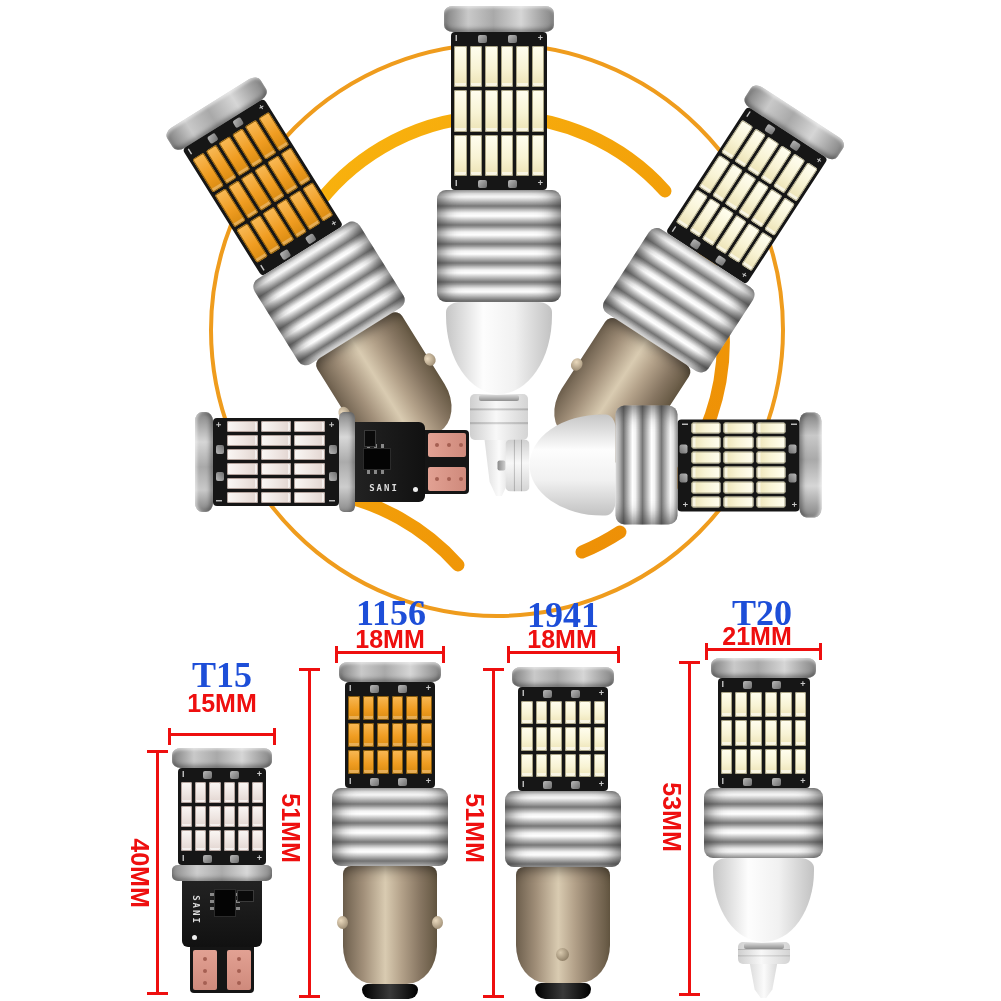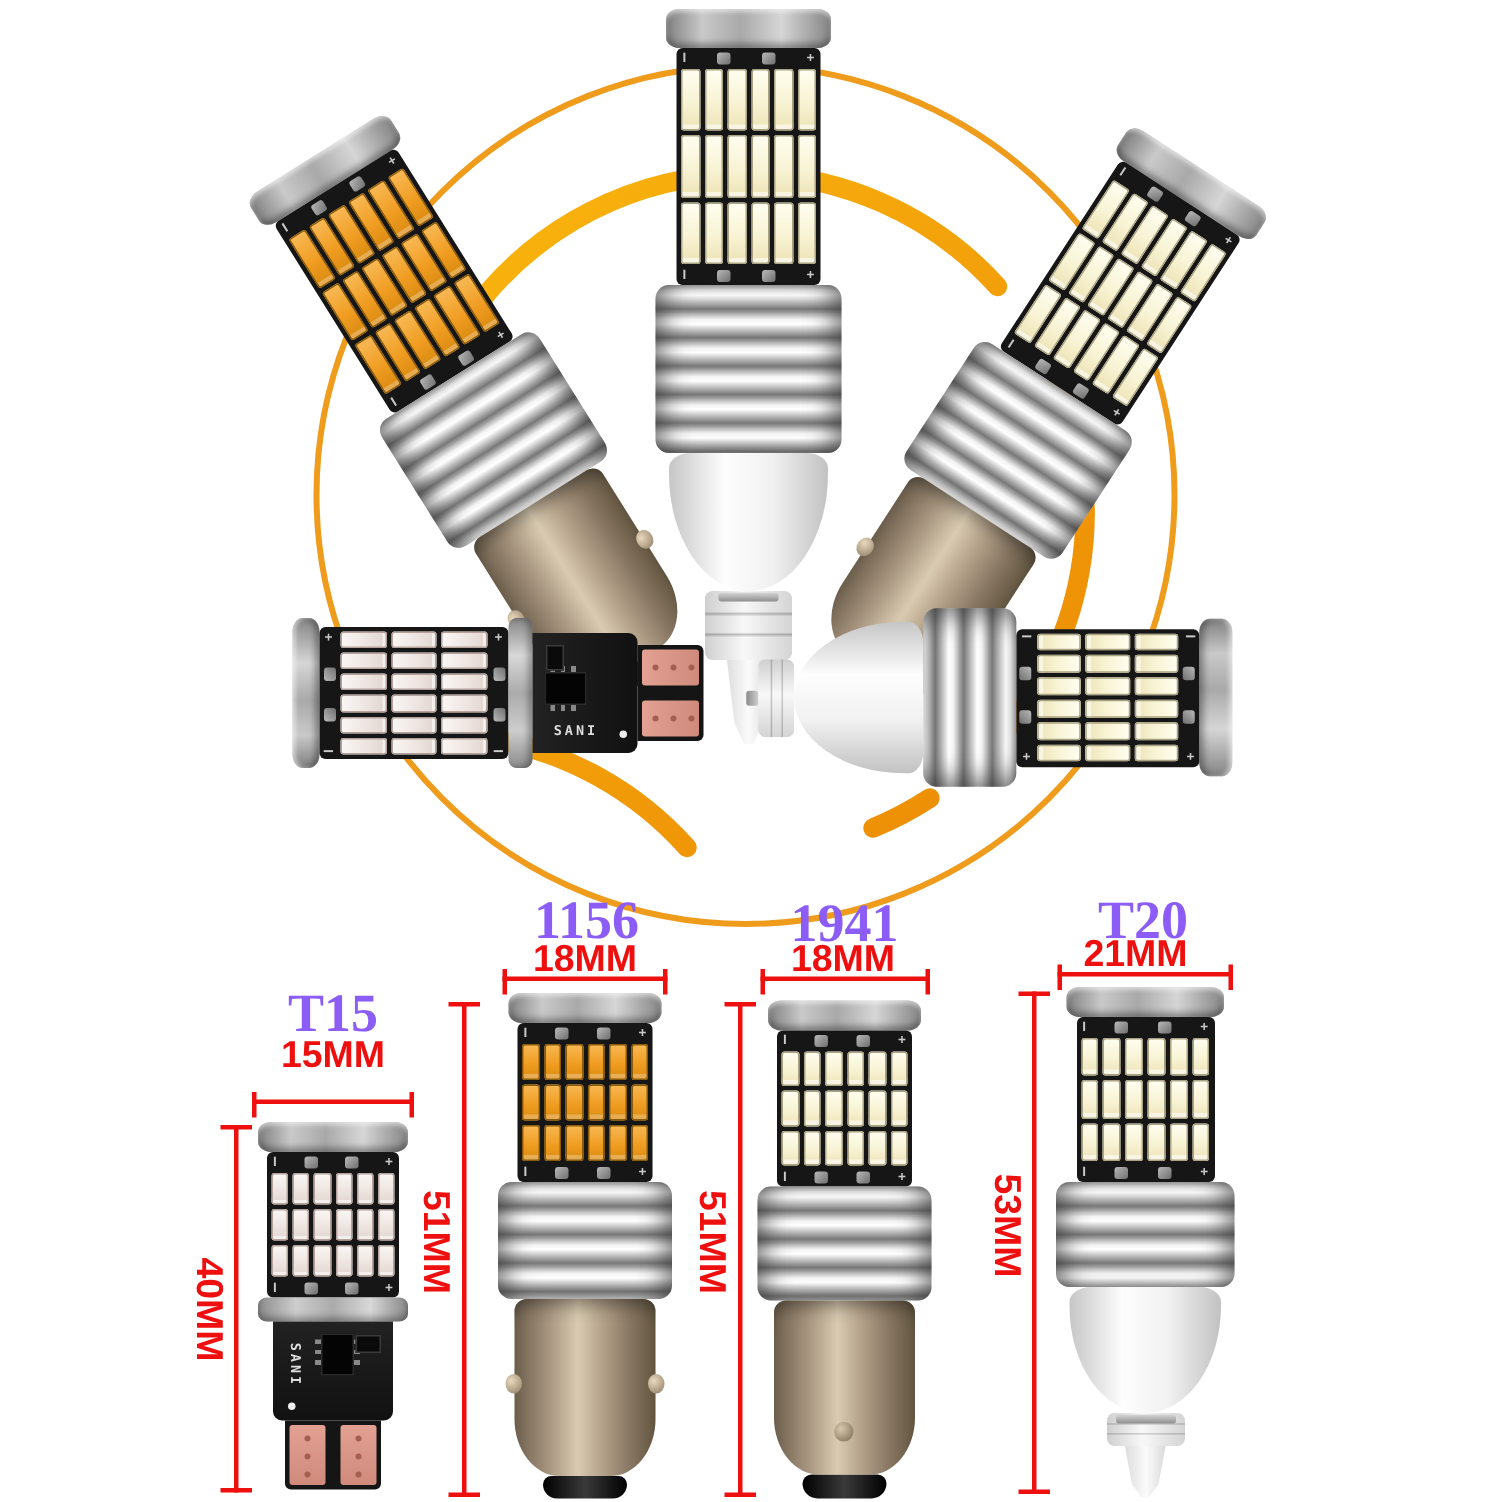--- a/index.html
+++ b/index.html
@@ -66,21 +66,21 @@
   .pdot{position:absolute;left:50%;top:7px;width:4px;height:4px;margin-left:-2px;border-radius:50%;
        background:#a55f52;box-shadow:0 12px 0 #a55f52,0 24px 0 #a55f52;}
   .pin-l{position:absolute;left:-6px;top:42%;width:11px;height:13px;border-radius:50%;
        background:radial-gradient(circle at 35% 35%,#ead9bd,#8a7a62);}
   .pin-r{position:absolute;right:-6px;top:42%;width:11px;height:13px;border-radius:50%;
        background:radial-gradient(circle at 35% 35%,#ead9bd,#8a7a62);}
   .pin-f{position:absolute;left:50%;top:70%;width:13px;height:13px;margin-left:-7px;border-radius:50%;
        background:radial-gradient(circle at 35% 35%,#d8c9ae,#77674f);}
   
   .model{position:absolute;z-index:2;transform:translateX(-50%);
-       font:bold 36px "Liberation Serif",serif;color:#8b5cf6;letter-spacing:0px;white-space:nowrap;}
+       font:bold 36px "Liberation Serif",serif;color:#1d4ed8;letter-spacing:0px;white-space:nowrap;}
   .dim{position:absolute;z-index:2;transform:translateX(-50%);
        font:bold 25px "Liberation Sans",sans-serif;color:#ee0f0f;white-space:nowrap;}
   .vdim{position:absolute;z-index:2;transform:translate(-50%,-50%) rotate(90deg);
        font:bold 25px "Liberation Sans",sans-serif;color:#ee0f0f;white-space:nowrap;}
   .hbracket{position:absolute;z-index:2;height:3px;background:#ee0f0f;}
   .hbracket::before,.hbracket::after{content:"";position:absolute;top:-5px;width:3px;height:17px;background:#ee0f0f;}
   .hbracket::before{left:0;} .hbracket::after{right:0;}
   .vline{position:absolute;z-index:2;width:3px;background:#ee0f0f;}
   .vline::before,.vline::after{content:"";position:absolute;left:-9px;width:21px;height:3px;background:#ee0f0f;}
   .vline::before{top:0;} .vline::after{bottom:0;}

